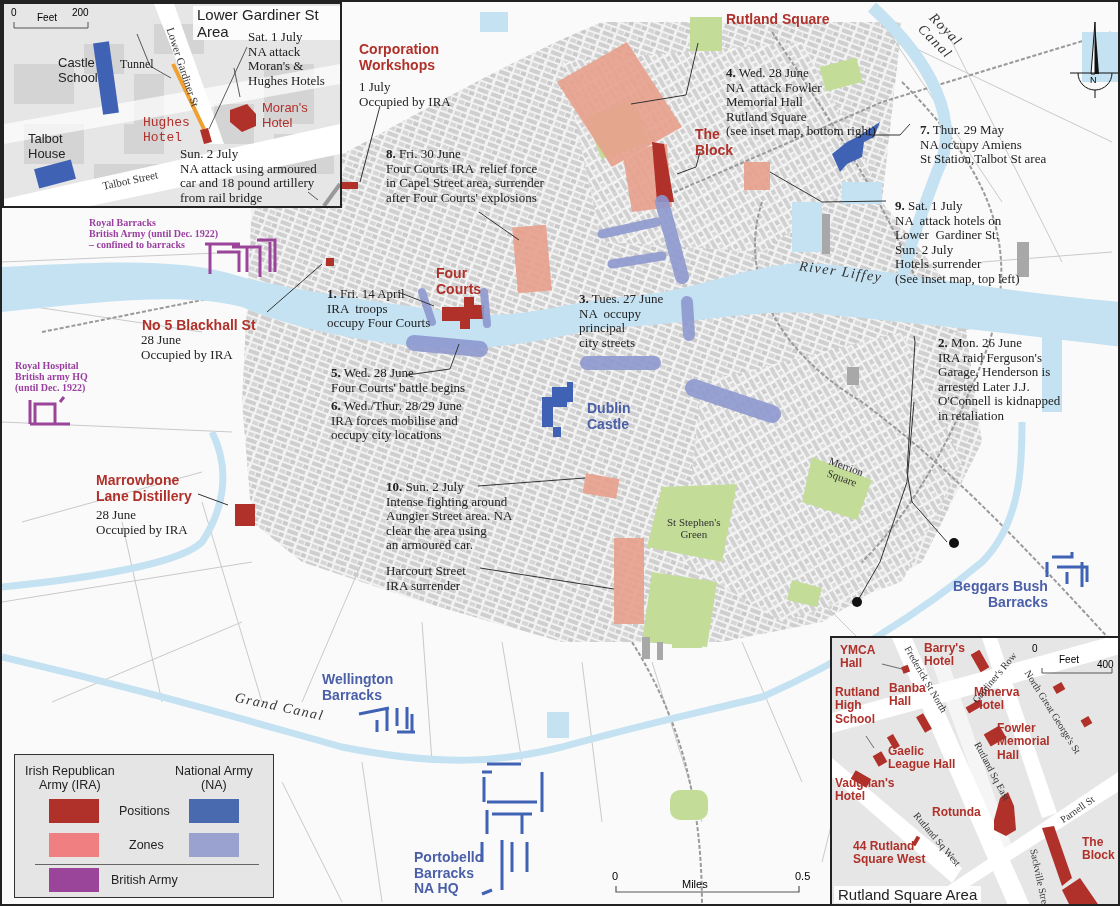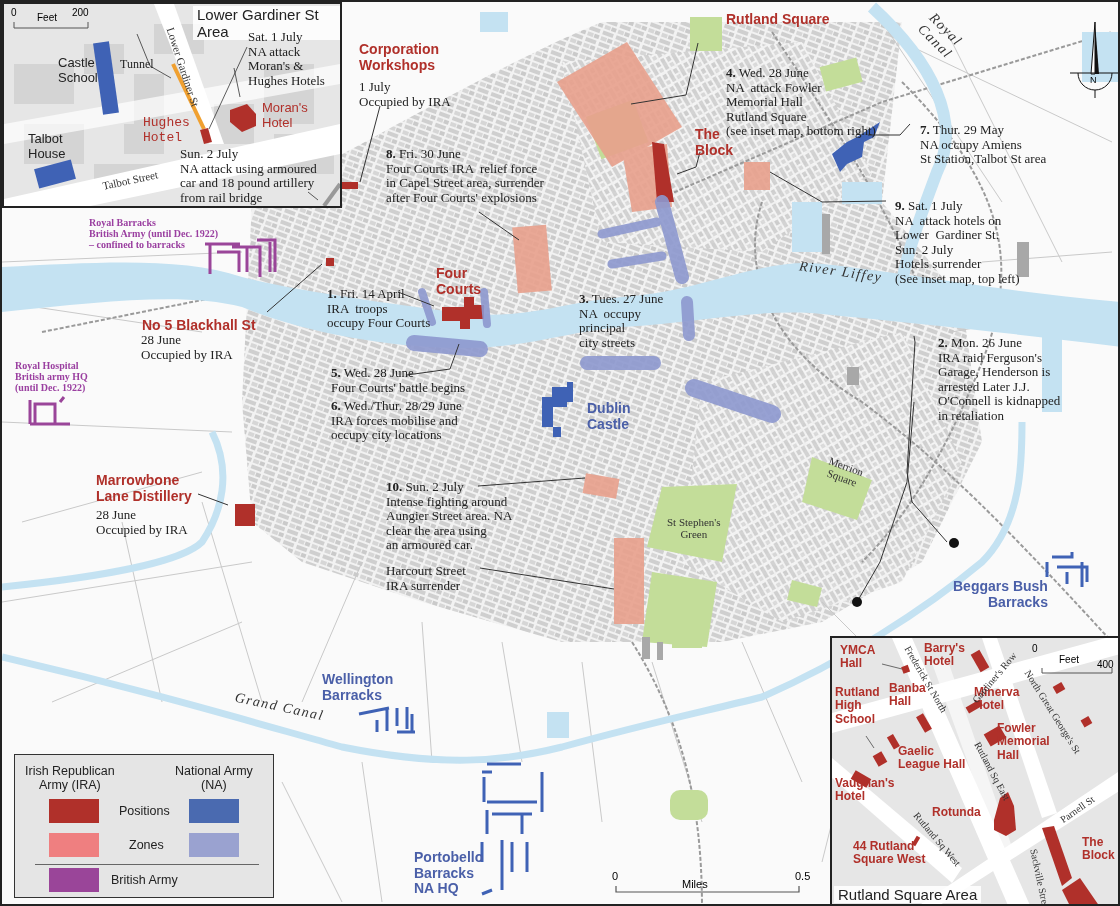--- a/index.html
+++ b/index.html
@@ -404,21 +404,21 @@
     <span class="lbl sans ira" style="left:3px;top:48px;font-size:12px;">Rutland
 High
 School</span>
     <span class="lbl sans ira" style="left:57px;top:44px;font-size:12px;">Banba
 Hall</span>
     <span class="lbl sans ira" style="left:142px;top:48px;font-size:12px;">Minerva
 Hotel</span>
     <span class="lbl sans ira" style="left:165px;top:84px;font-size:12px;">Fowler
 Memorial
 Hall</span>
-    <span class="lbl sans ira" style="left:66px;top:107px;font-size:12px;">Gaelic
+    <span class="lbl sans ira" style="left:56px;top:107px;font-size:12px;">Gaelic
 League Hall</span>
     <span class="lbl sans ira" style="left:3px;top:139px;font-size:12px;">Vaughan's
 Hotel</span>
     <span class="lbl sans ira" style="left:100px;top:168px;font-size:12px;">Rotunda</span>
     <span class="lbl sans ira" style="left:21px;top:202px;font-size:12px;">44 Rutland
 Square West</span>
     <span class="lbl sans ira" style="left:250px;top:198px;font-size:12px;">The
 Block</span>
 
     <span class="street" style="left:74px;top:4px;transform:rotate(60deg);transform-origin:left top;left:80px;top:6px;">Frederick St North</span>

